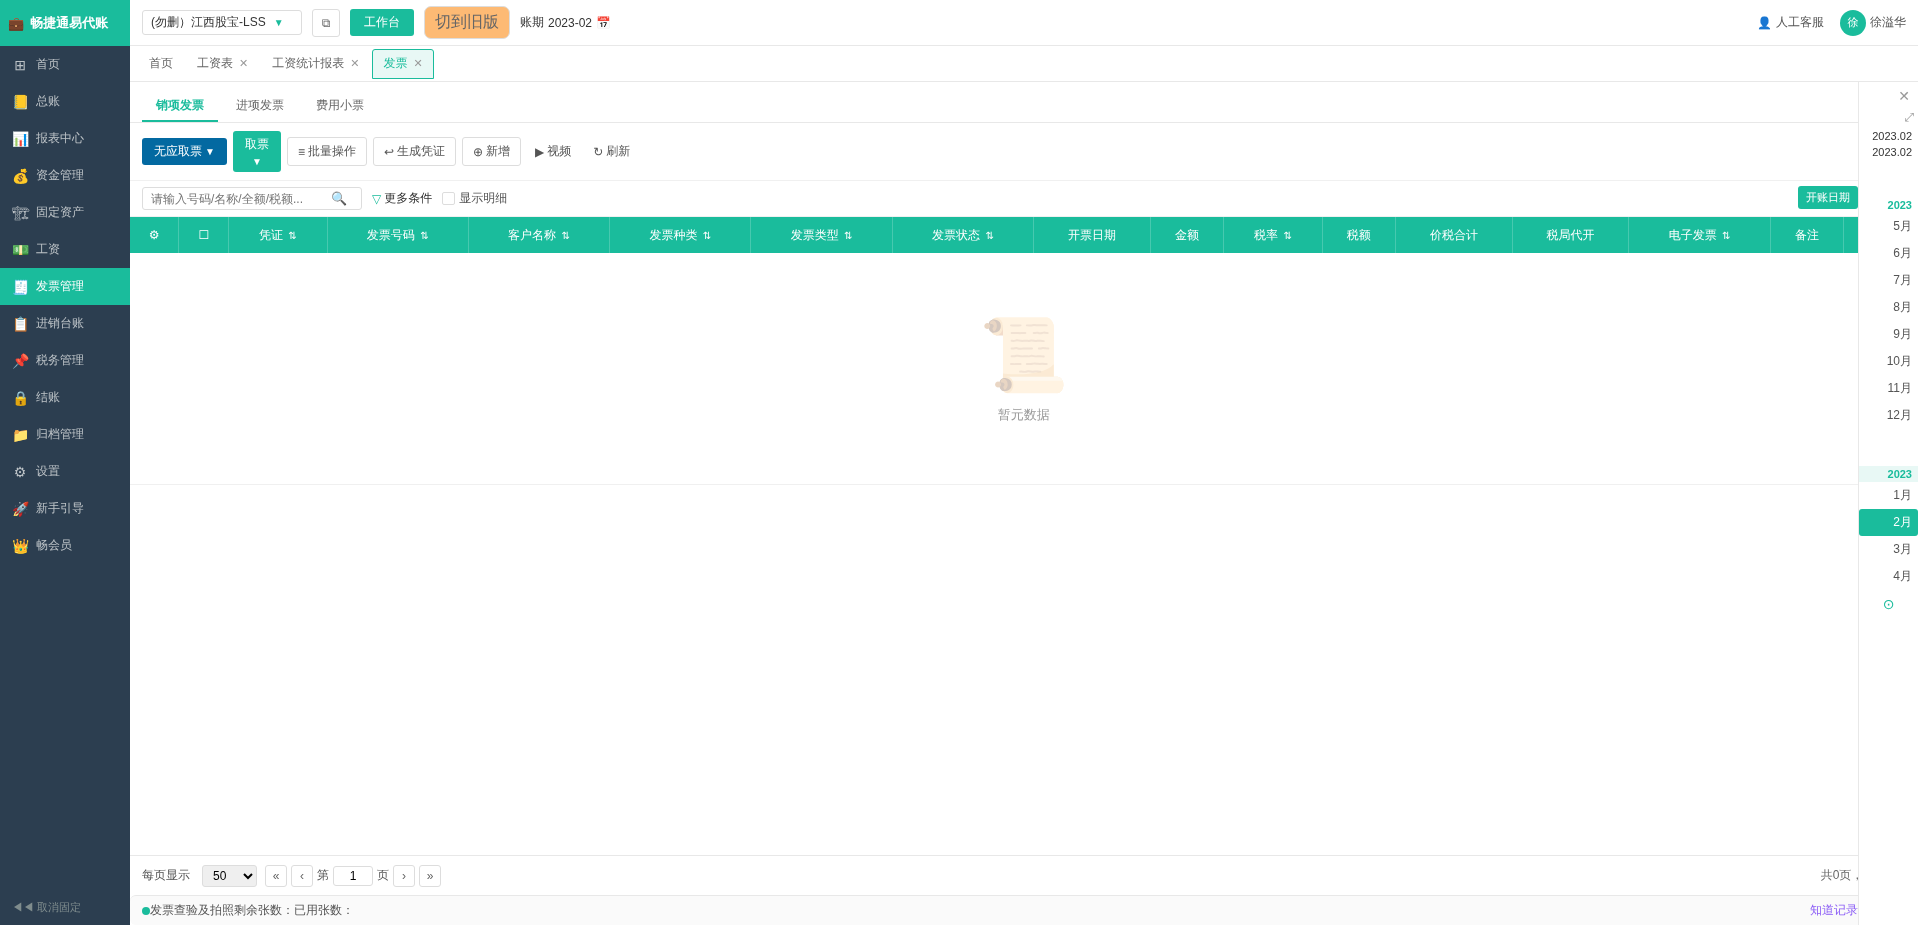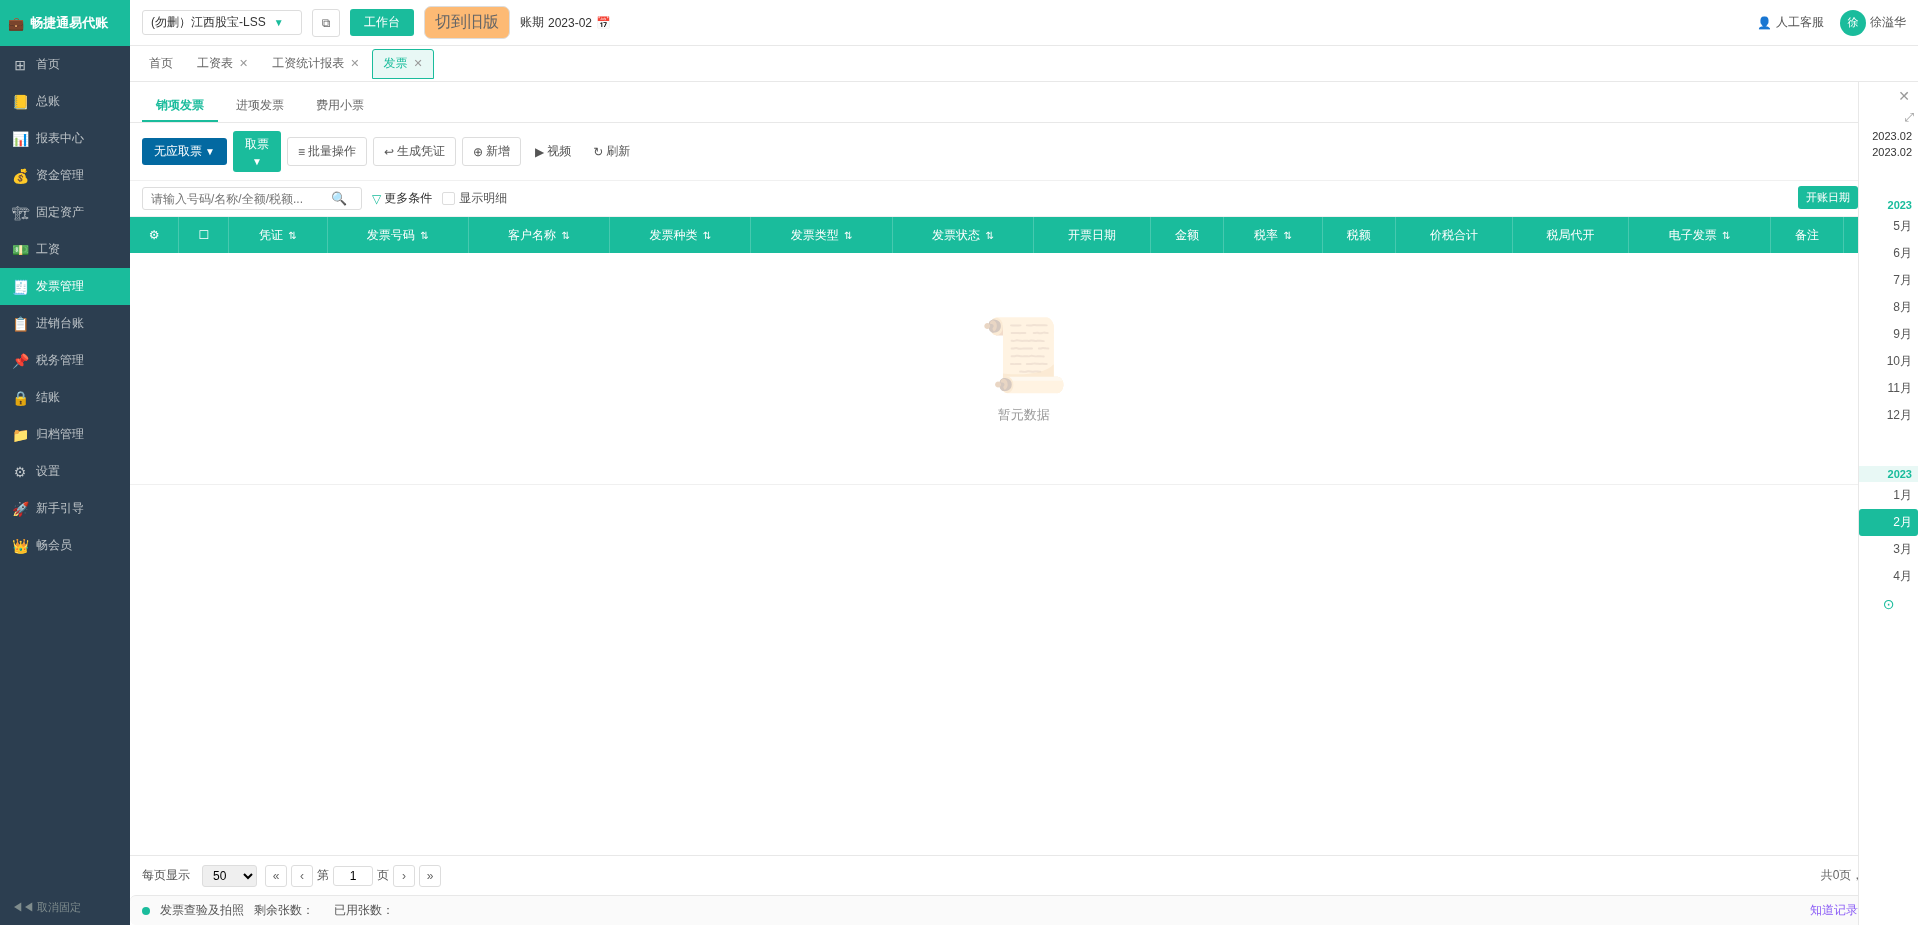--- a/index.html
+++ b/index.html
@@ -76,21 +76,21 @@
     
     .pagination-bar { height: 40px; display: flex; align-items: center; padding: 0 12px; border-top: 1px solid #e8e8e8; background: #fff; flex-shrink: 0; font-size: 12px; color: #555; }
     .pagination-bar .page-size { display: flex; align-items: center; gap: 12px; }
     .page-size-select { border: 1px solid #ddd; border-radius: 3px; padding: 2px 6px; font-size: 12px; }
     .pagination-nav { display: flex; align-items: center; gap: 4px; margin-left: 8px; }
     .page-nav-btn { width: 22px; height: 22px; border: 1px solid #ddd; border-radius: 3px; display: flex; align-items: center; justify-content: center; cursor: pointer; color: #666; }
     .page-input { width: 40px; text-align: center; border: 1px solid #ddd; border-radius: 3px; padding: 2px 4px; font-size: 12px; }
     .total-info { margin-left: auto; color: #666; }
 
     
-    .status-bar { height: 30px; display: flex; align-items: center; padding: 0 12px; background: #fafafa; border-top: 1px solid #e8e8e8; font-size: 12px; color: #555; gap: 10px; flex-shrink: 0; border-radius: 6px; }
+    .status-bar { height: 30px; display: flex; align-items: center; padding: 0 12px; background: #fafafa; border-top: 1px solid #e8e8e8; font-size: 12px; color: #555; flex-shrink: 0; border-radius: 6px; }
     .status-dot { width: 8px; height: 8px; border-radius: 50%; background: #1abc9c; }
     .status-bar-right { margin-left: auto; display: flex; gap: 12px; }
     .status-link { color: #8b5cf6; cursor: pointer; }
 
     
     .calendar-panel { width: 60px; background: #fff; border-left: 1px solid #e8e8e8; display: flex; flex-direction: column; overflow: hidden; flex-shrink: 0; position: absolute; right: 0; top: 0; bottom: 0; z-index: 10; }
     .calendar-close { display: flex; justify-content: flex-end; padding: 4px; }
     .calendar-close-btn { cursor: pointer; color: #999; font-size: 14px; width: 20px; height: 20px; display: flex; align-items: center; justify-content: center; }
     .calendar-expand { display: flex; justify-content: flex-end; padding: 0 4px 4px; }
     .calendar-month-item { padding: 5px 6px; text-align: right; font-size: 12px; color: #555; cursor: pointer; white-space: nowrap; }

